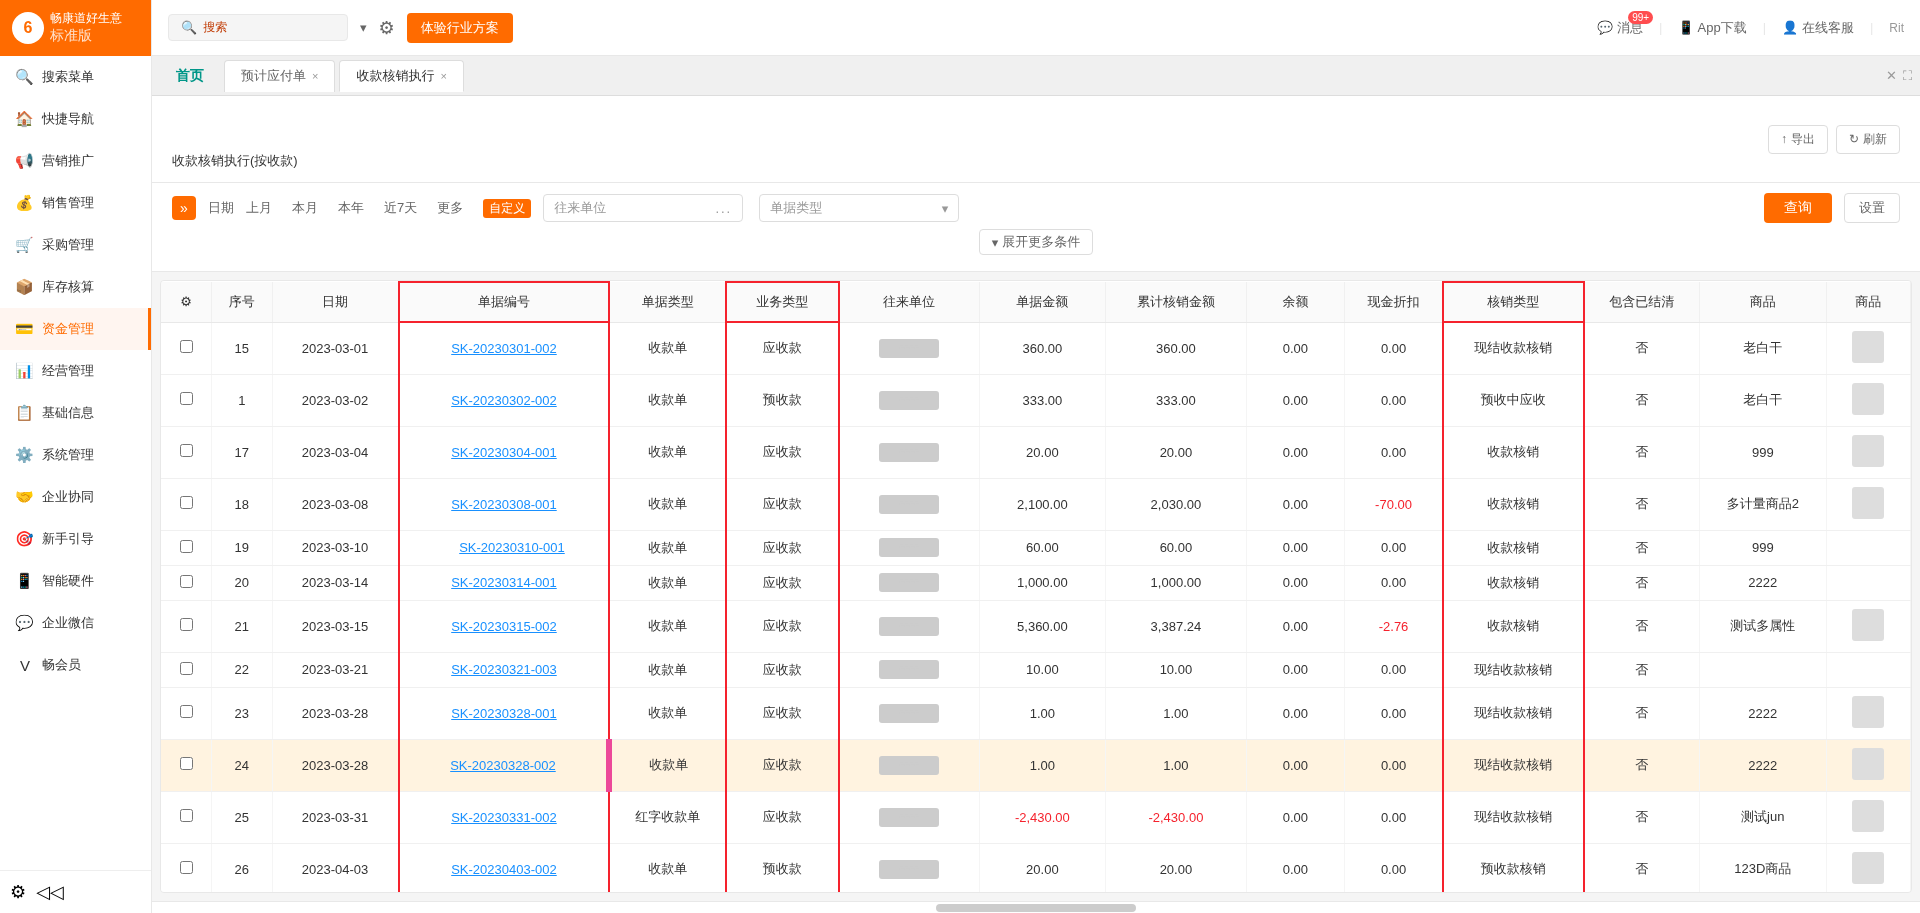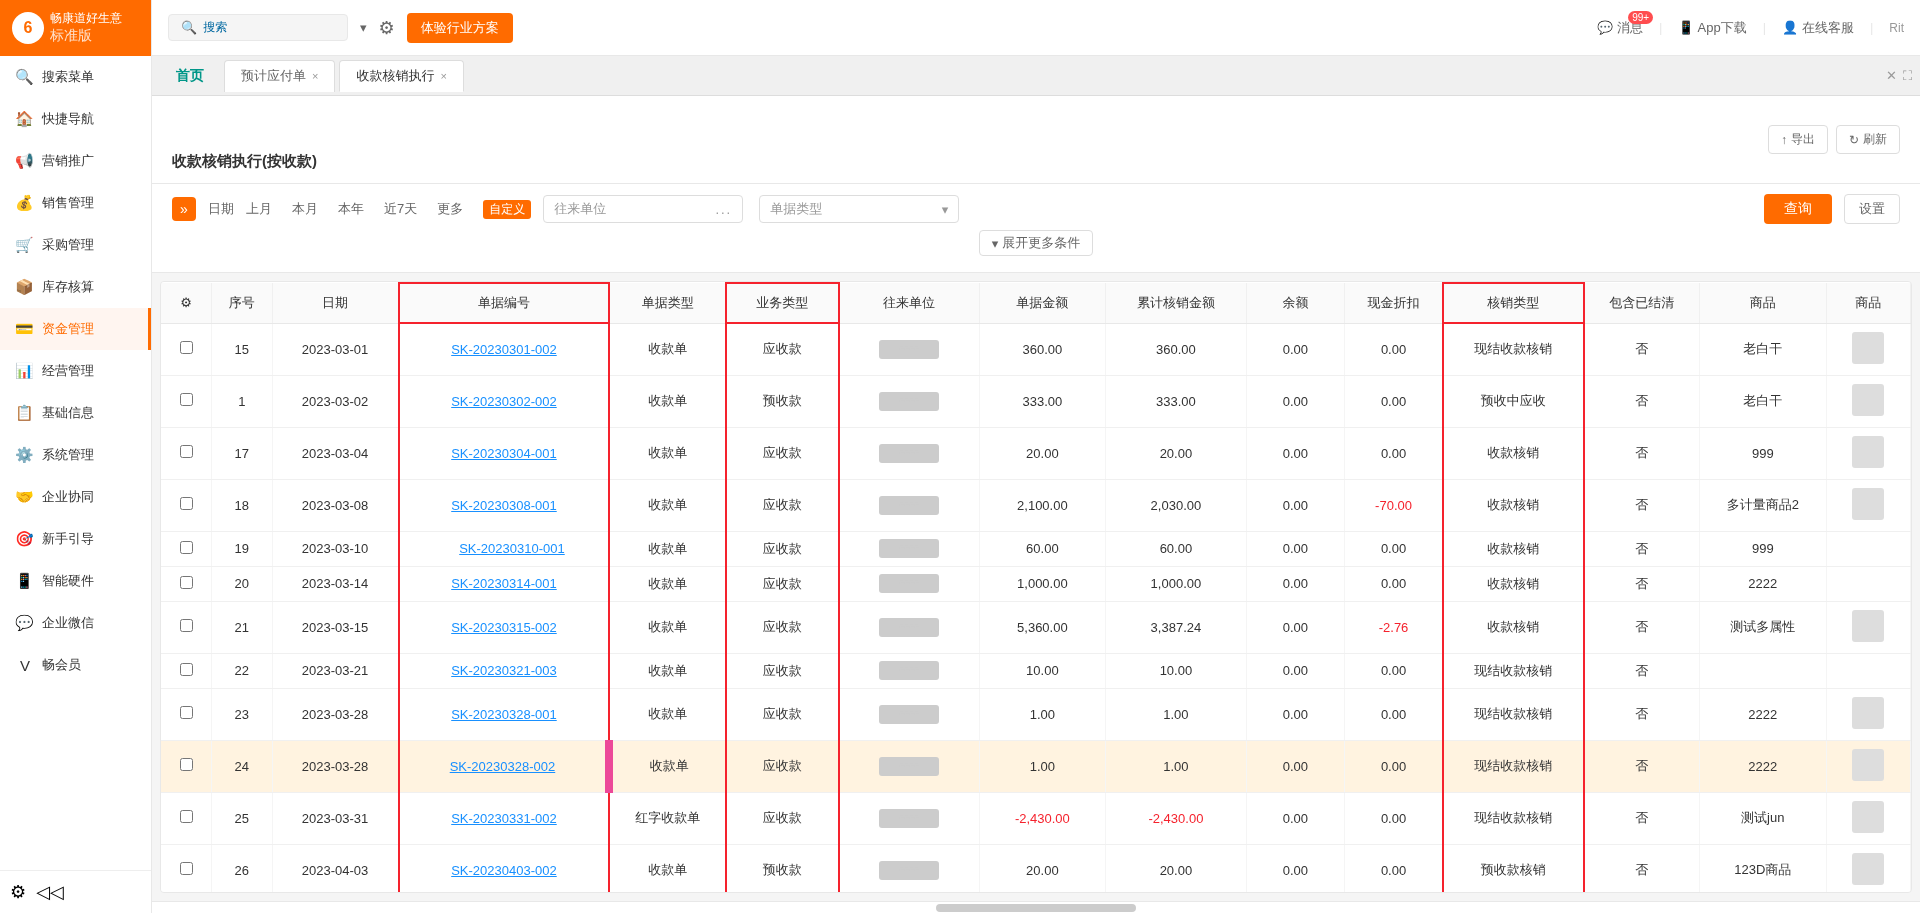--- a/index.html
+++ b/index.html
@@ -38,21 +38,21 @@
     .tab { display: flex; align-items: center; gap: 6px; padding: 6px 16px; background: #fff; border: 1px solid #ddd; border-bottom: none; border-radius: 4px 4px 0 0; margin-right: 4px; cursor: pointer; font-size: 13px; color: #666; height: 32px; }
     .tab.active { background: #fff; color: #333; border-bottom: 1px solid #fff; z-index: 1; }
     .tab-home { background: transparent; border: none; color: #009688; font-size: 14px; font-weight: bold; }
     .tab-close { font-size: 11px; color: #999; cursor: pointer; }
     .tabs-right { margin-left: auto; display: flex; gap: 6px; }
 
     
     .page-content { flex: 1; overflow: hidden; display: flex; flex-direction: column; padding: 0; background: #f5f5f5; }
 
     .page-header { background: #fff; padding: 12px 20px; border-bottom: 1px solid #e8e8e8; display: flex; align-items: center; justify-content: space-between; }
-    .page-title { font-size: 15px; font-weight: bold; color: #333; margin-top: 44px; }
+    .page-title { font-size: 13px; font-weight: normal; color: #333; margin-top: 44px; }
     .page-header-actions { display: flex; gap: 8px; }
     .btn-export { display: flex; align-items: center; gap: 4px; padding: 5px 12px; border: 1px solid #ddd; border-radius: 4px; background: #fff; color: #666; cursor: pointer; font-size: 12px; }
     .btn-refresh { display: flex; align-items: center; gap: 4px; padding: 5px 12px; border: 1px solid #ddd; border-radius: 4px; background: #fff; color: #666; cursor: pointer; font-size: 12px; }
 
     
     .filter-area { background: #fff; padding: 10px 20px; border-bottom: 1px solid #e8e8e8; }
     .filter-row { display: flex; align-items: center; gap: 12px; flex-wrap: wrap; }
     .filter-expand-btn { width: 24px; height: 24px; background: #ff6b00; color: #fff; border-radius: 4px; display: flex; align-items: center; justify-content: center; cursor: pointer; font-size: 14px; }
     .filter-label { color: #666; font-size: 13px; }
     .filter-date-options { display: flex; gap: 20px; align-items: center; }
@@ -168,21 +168,21 @@
     <span style="font-size:18px;cursor:pointer;">⚙</span>
     <span style="font-size:18px;cursor:pointer;">◁◁</span>
   </div>
 </div>
 
 <div class="main">
 
   <div class="topbar">
     <div class="topbar-search">
       <span>🔍</span>
-      <span style="color:#0369a1;font-size:12px;">搜索</span>
+      <span style="color:#c2410c;font-size:12px;">搜索</span>
     </div>
     <div class="topbar-dropdown">
       <span>▾</span>
     </div>
     <span class="topbar-gear">⚙</span>
     <button class="topbar-industry-btn">体验行业方案</button>
     <div class="topbar-right">
       <div class="topbar-badge">
         <span>💬</span>
         <span>消息</span>
@@ -444,21 +444,21 @@
     <td class="">0.00</td>
     <td style="border-left:2px solid #f5222d;border-right:2px solid #f5222d;">现结收款核销</td>
     <td>否</td>
     <td>2222</td>
     <td><div class="img-thumb"></div></td>
   </tr>
             <tr class="row-highlighted">
     <td><input type="checkbox" style=""></td>
     <td>24</td>
     <td>2023-03-28</td>
-    <td style="border-left:2px solid #f5222d;border-right:8px solid #ec4899;"><a class="link-cell">SK-20230328-002</a></td>
+    <td style="border-left:2px solid #f5222d;border-right:6px solid #ec4899;"><a class="link-cell">SK-20230328-002</a></td>
     <td>收款单</td>
     <td style="border-left:2px solid #f5222d;border-right:2px solid #f5222d;">应收款</td>
     <td><span style="background:#ccc;color:#ccc;border-radius:3px;padding:2px 20px;">****</span></td>
     <td class="">1.00</td>
     <td class="">1.00</td>
     <td>0.00</td>
     <td class="">0.00</td>
     <td style="border-left:2px solid #f5222d;border-right:2px solid #f5222d;">现结收款核销</td>
     <td>否</td>
     <td>2222</td>

